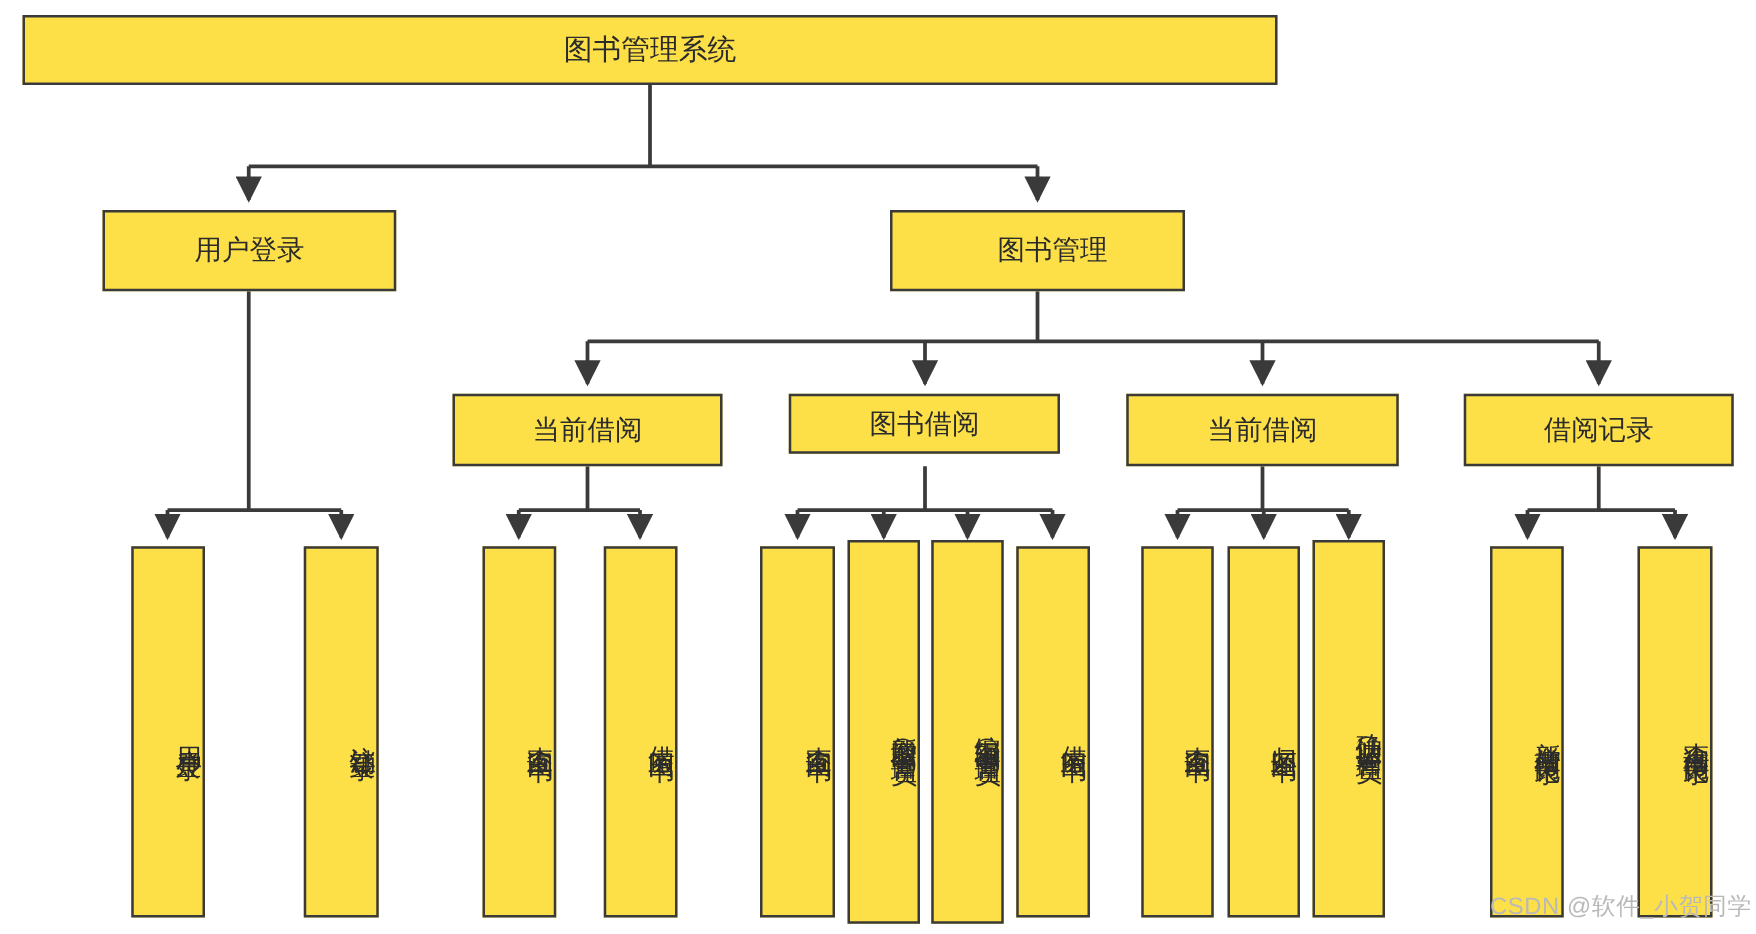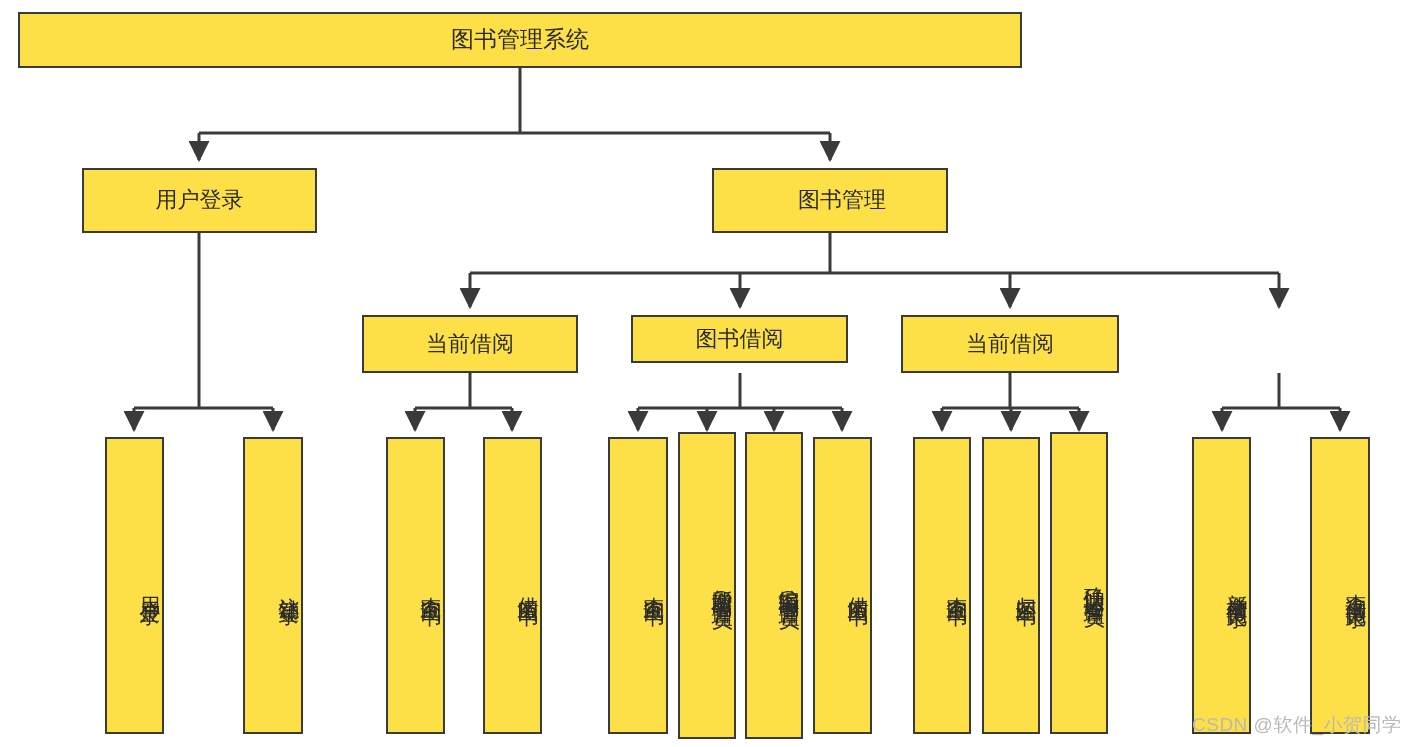--- a/index.html
+++ b/index.html
@@ -135,20 +135,23 @@
 
   <div class="node lvl3" style="left:362px; top:315px; width:216px; height:58px;">
     <span>当前借阅</span>
   </div>
   <div class="node lvl3" style="left:631px; top:315px; width:217px; height:48px;">
     <span>图书借阅</span>
   </div>
   <div class="node lvl3" style="left:901px; top:315px; width:218px; height:58px;">
     <span>当前借阅</span>
   </div>
+  <div class="node lvl3" style="left:1171px; top:315px; width:216px; height:58px;">
+    <span>借阅记录</span>
+  </div>
 
   <div class="node leaf" style="left:105px; top:437px; width:59px; height:297px;">
     <span>用户登录</span>
   </div>
   <div class="node leaf" style="left:243px; top:437px; width:60px; height:297px;">
     <span>注销登录</span>
   </div>
 
   <div class="node leaf" style="left:386px; top:437px; width:59px; height:297px;">
     <span>查询图书</span>

